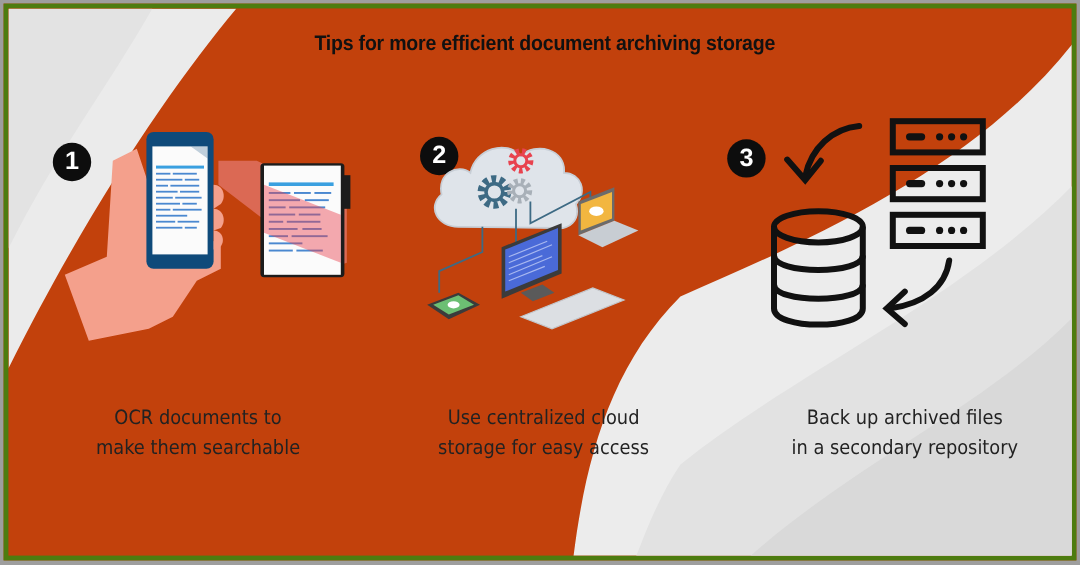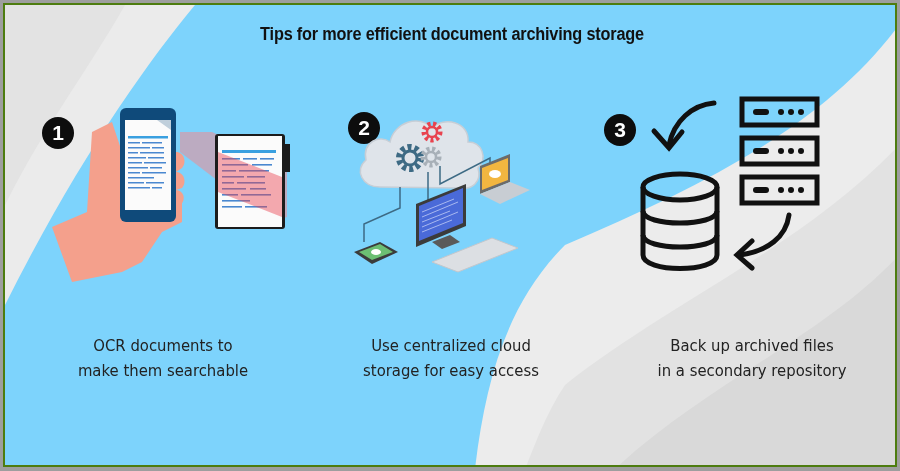--- a/index.html
+++ b/index.html
@@ -1,20 +1,20 @@
 <!DOCTYPE html>
 <html><head>
 <meta charset="utf-8">
 <style>
   * { margin:0; padding:0; box-sizing:border-box; }
   html, body { width:900px; height:471px; overflow:hidden; }
   body { background:#9e9e9e; font-family:"Liberation Sans", sans-serif; }
   .frame {
     position:absolute; left:3px; top:3px; width:894px; height:464px;
-    background:#7dd3fc; overflow:hidden; border:2px solid #4d7c0f;
+    background:#c2410c; overflow:hidden; border:4px solid #4d7c0f;
   }
   .bg-shape { position:absolute; }
   .title {
     position:absolute; left:0; top:19px; width:894px; text-align:center;
     font-family:"Liberation Sans", sans-serif; font-weight:bold; font-size:17.5px;
     color:#111; letter-spacing:-0.2px; transform:scaleX(0.93);
   }
   .step { position:absolute; }
   .badge {
     position:absolute; width:32px; height:32px; border-radius:50%;

